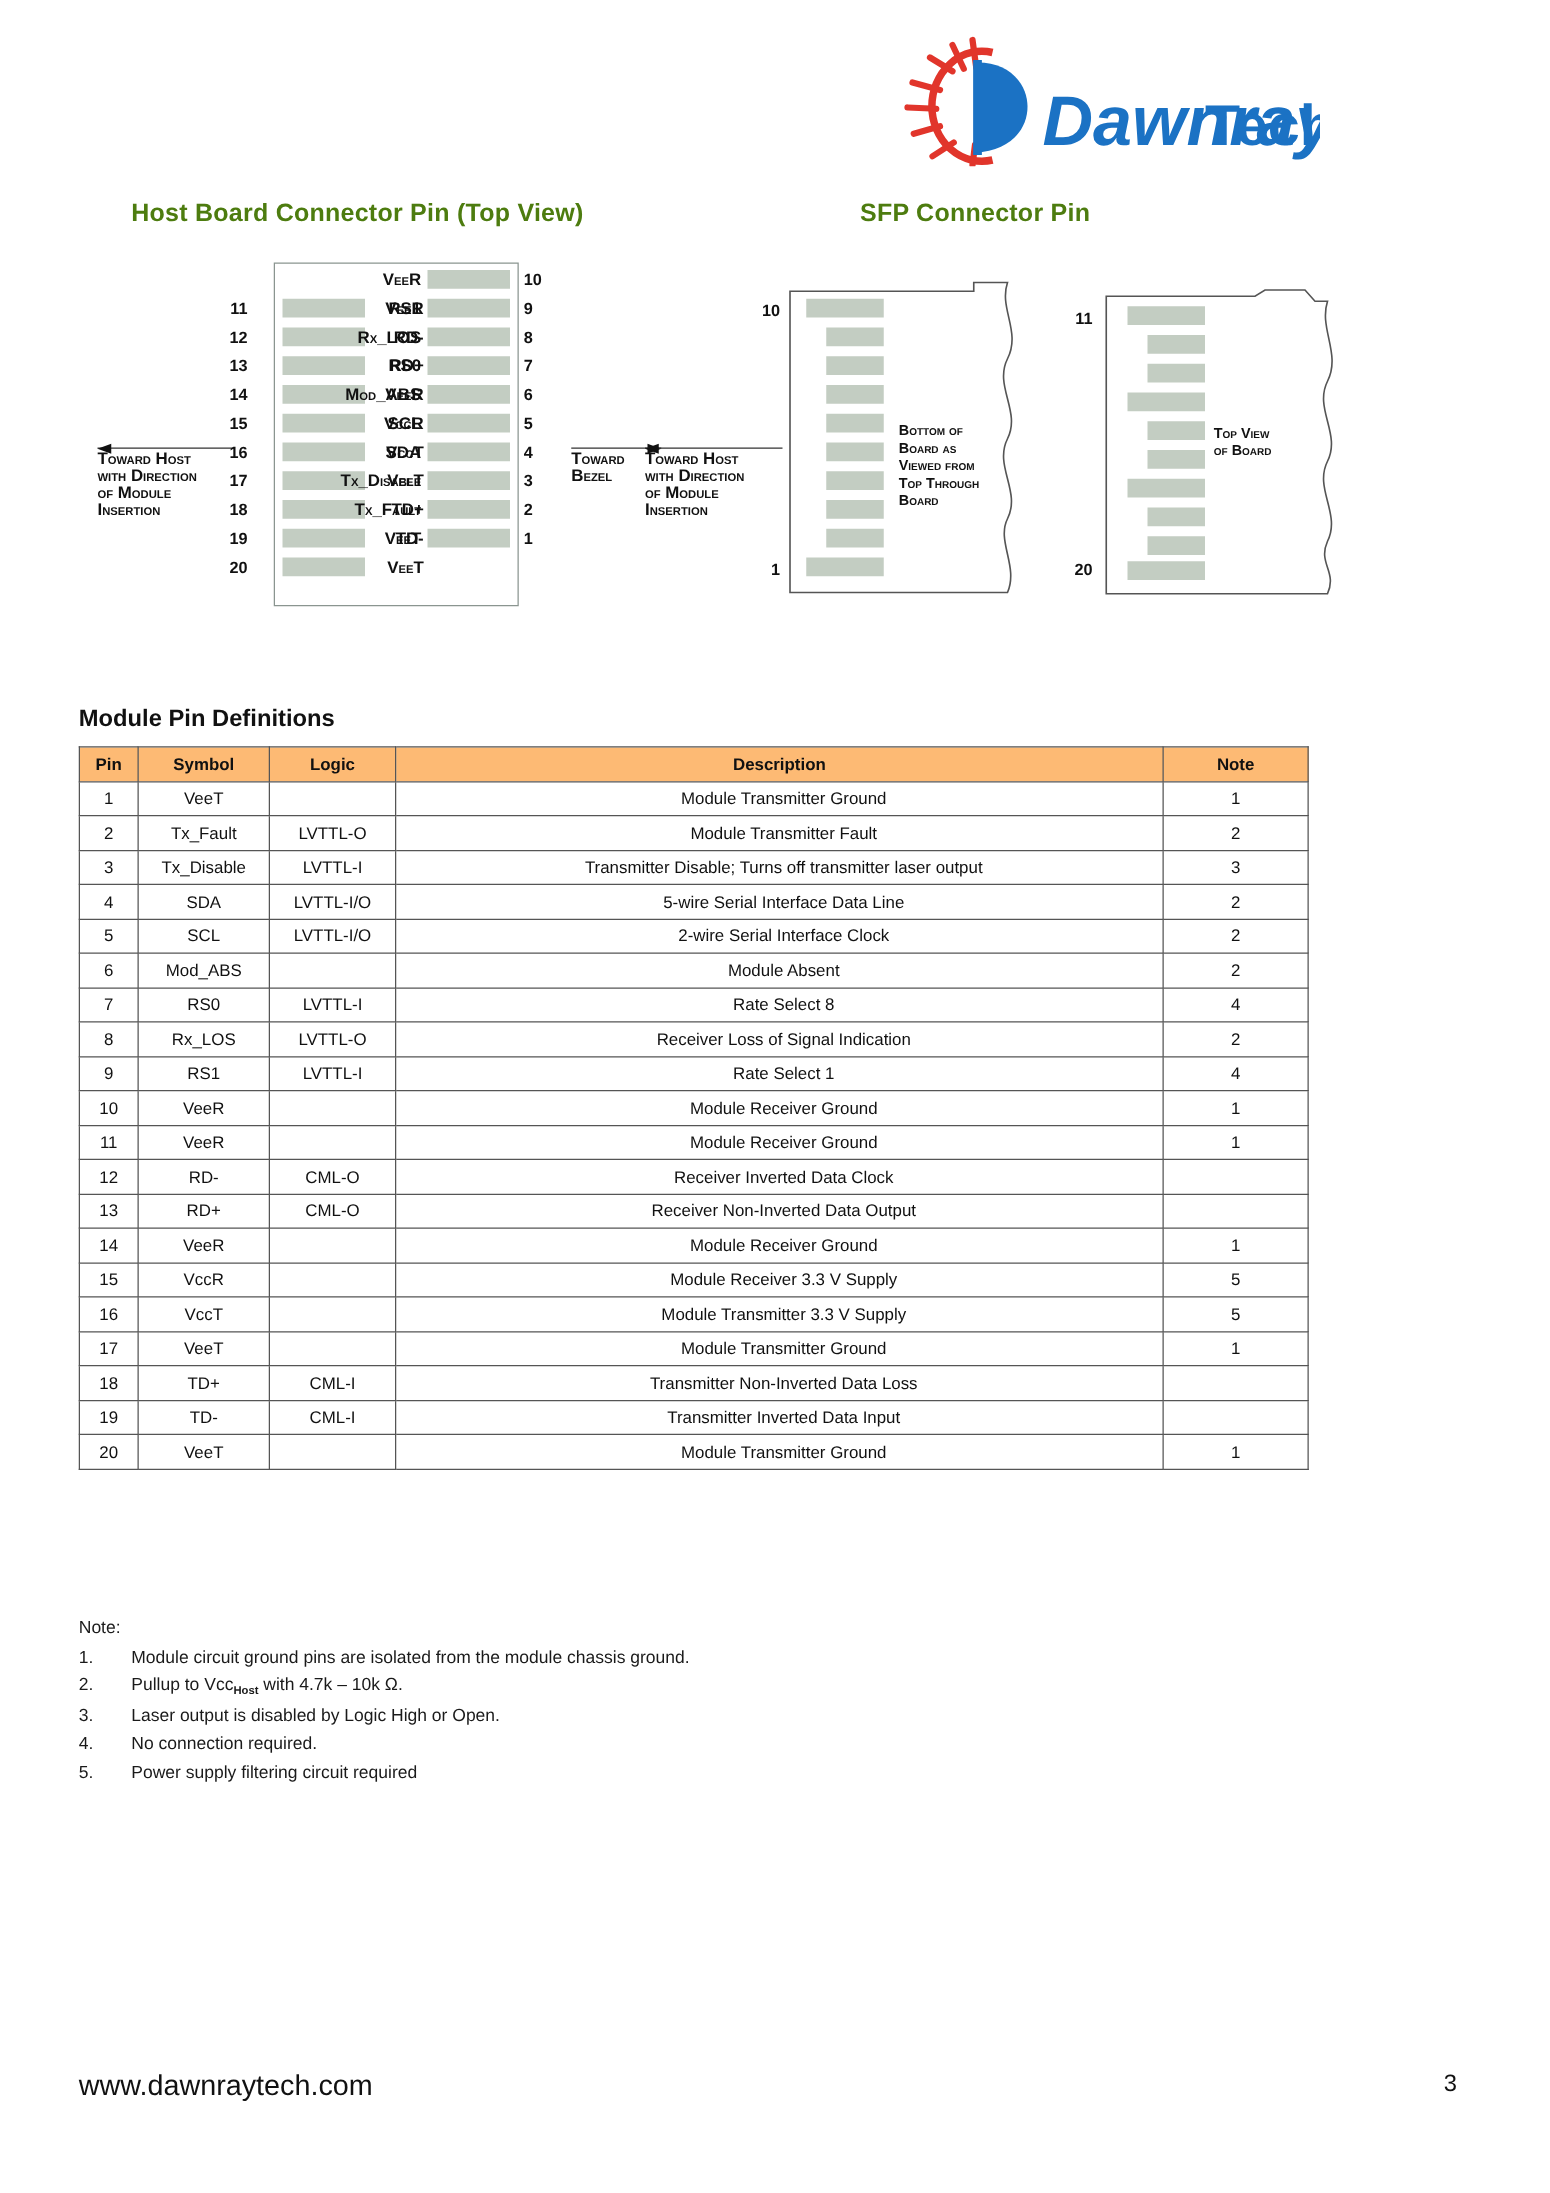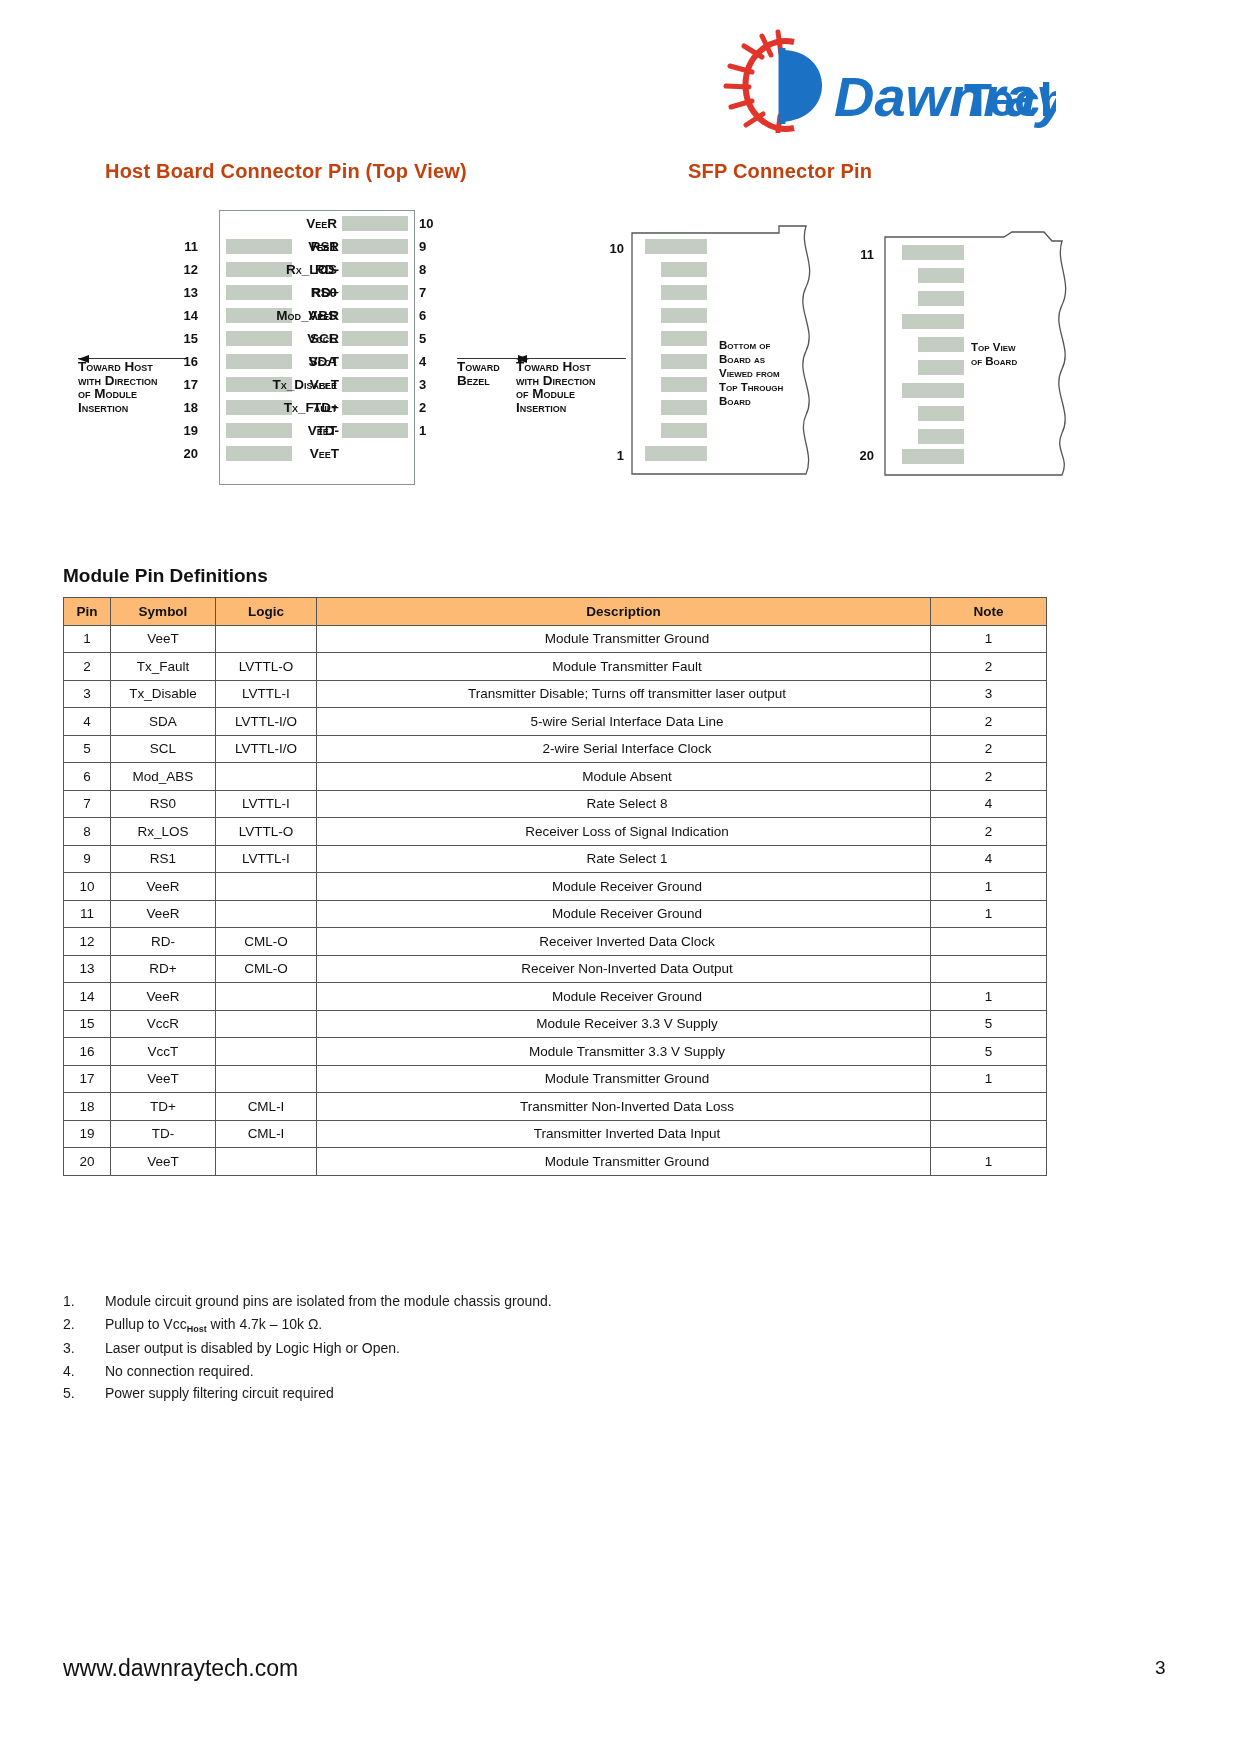--- a/index.html
+++ b/index.html
@@ -27,21 +27,21 @@
   }
   #logo svg { display: block; }
 
   
   .diagram-title {
     position: absolute;
     font-family: "Liberation Sans", sans-serif;
     font-weight: bold;
     font-size: 20px;
     letter-spacing: 0.2px;
-    color: #c2410c;
+    color: #4d7c0f;
   }
   #title-host { left: 105px; top: 160px; }
   #title-sfp  { left: 688px; top: 160px; }
 
   #module-pin-title {
     position: absolute;
     left: 63px;
     top: 565px;
     font-weight: bold;
     font-size: 19px;
@@ -521,20 +521,21 @@
         <td class="col-pin">20</td>
         <td class="col-sym">VeeT</td>
         <td class="col-logic"></td>
         <td class="desc">Module Transmitter Ground</td>
         <td class="col-note">1</td>
       </tr>
     </tbody>
 </table>
 
 <div id="notes">
+  <div class="note-head">Note:</div>
   <ol id="notes-list">
       <li><span class="num">1.</span><span>Module circuit ground pins are isolated from the module chassis ground.</span></li>
       <li><span class="num">2.</span><span>Pullup to Vcc<sub>Host</sub> with 4.7k – 10k Ω.</span></li>
       <li><span class="num">3.</span><span>Laser output is disabled by Logic High or Open.</span></li>
       <li><span class="num">4.</span><span>No connection required.</span></li>
       <li><span class="num">5.</span><span>Power supply filtering circuit required</span></li>
     </ol>
 </div>
 
 <div id="footer-url">www.dawnraytech.com</div>

